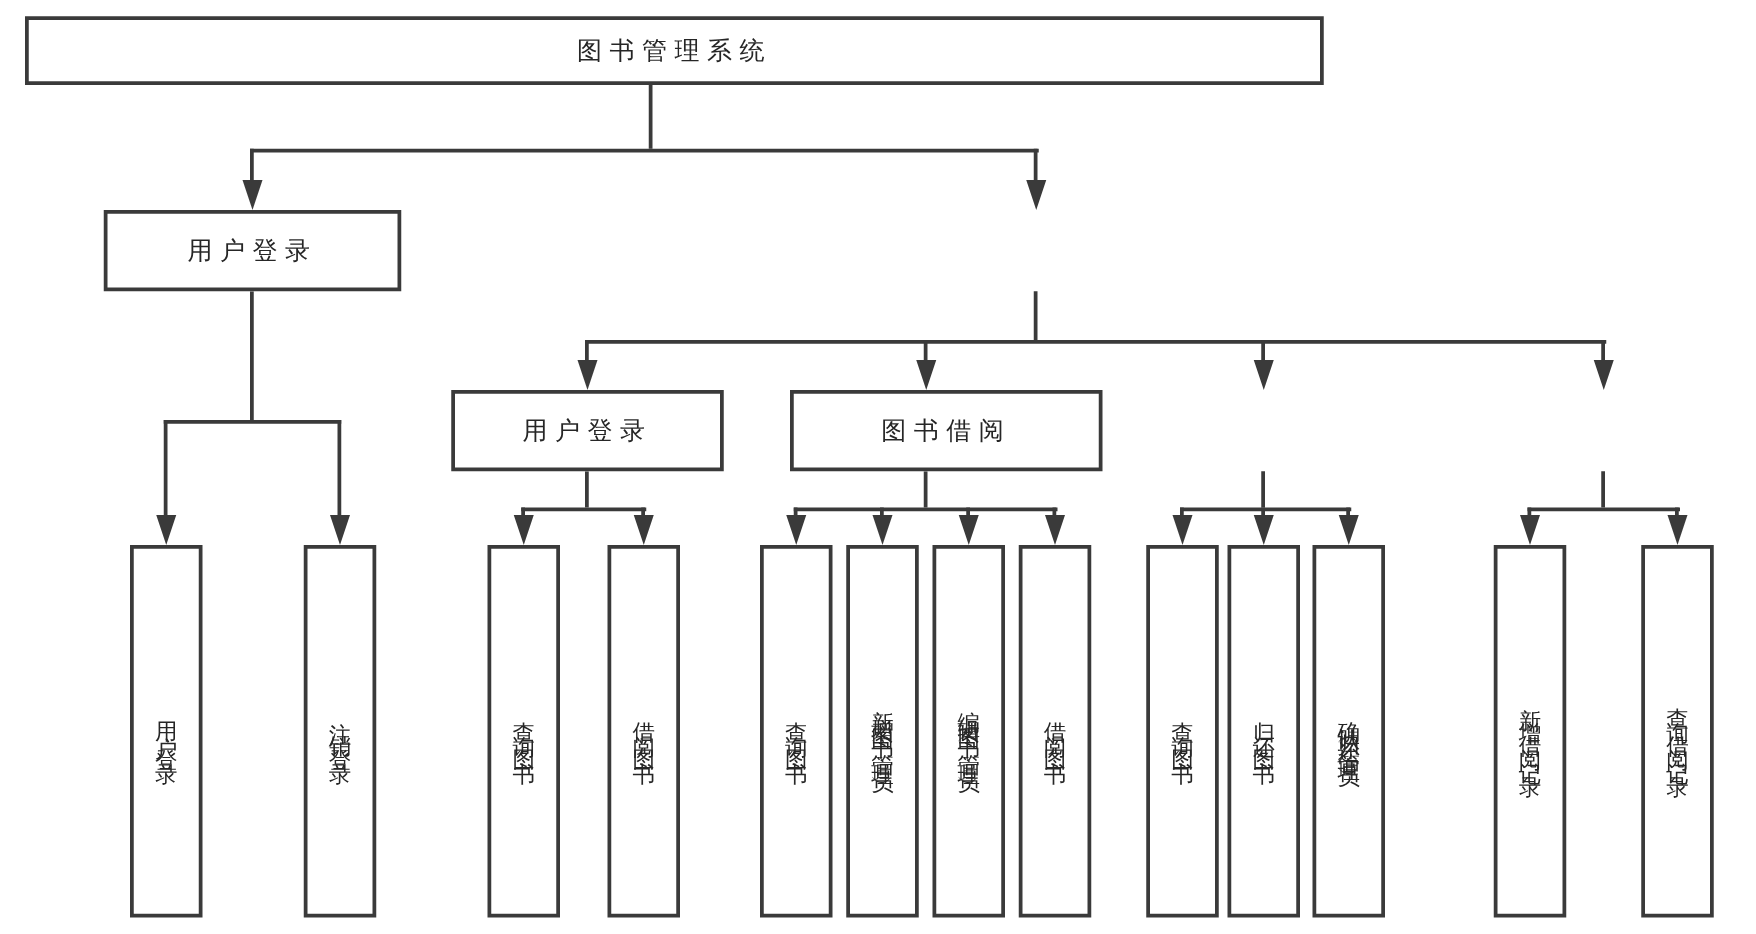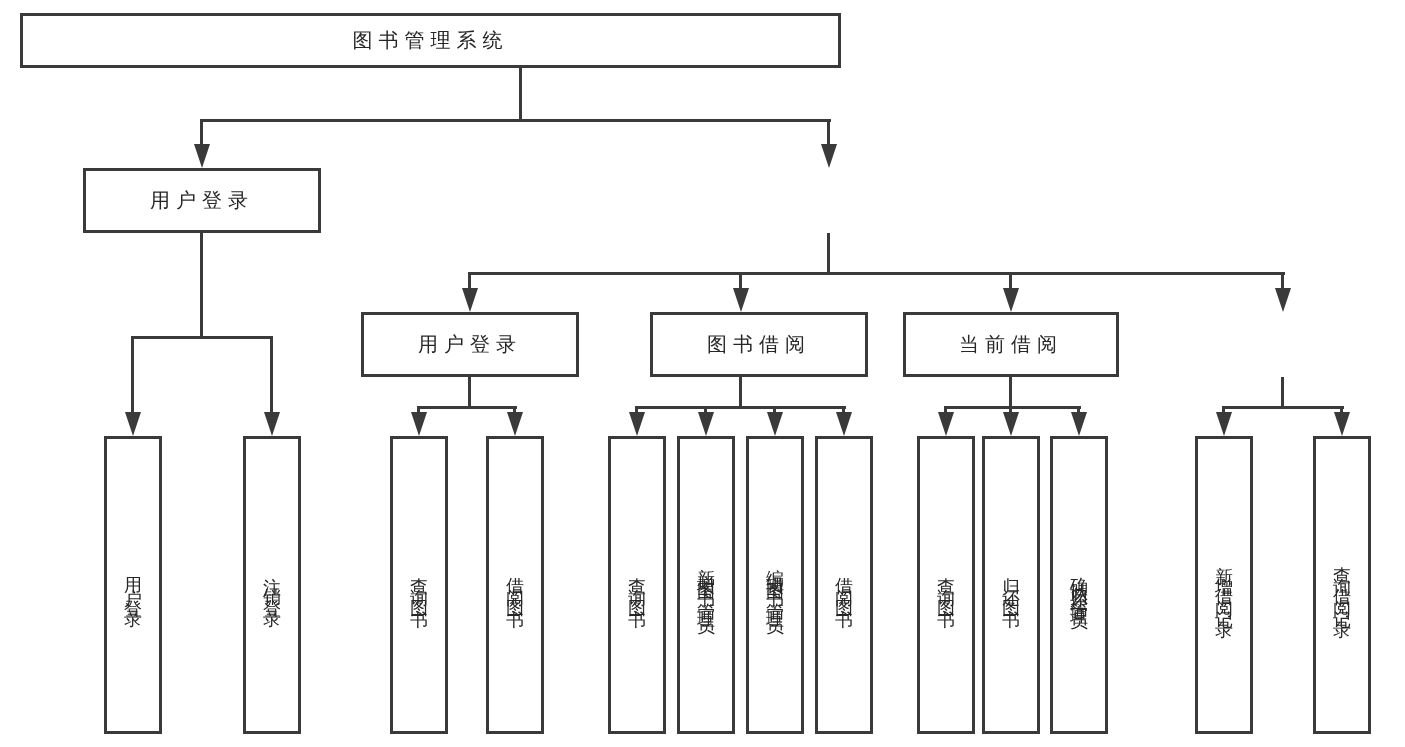--- a/index.html
+++ b/index.html
@@ -34,27 +34,26 @@
   .watermark{
     position:absolute;left:1188px;top:716px;font-size:19px;letter-spacing:0;
     color:var(--wm);z-index:5;white-space:nowrap;
   }
 </style>
 </head>
 <body>
 
 <div class="canvas">
 
-  <div class="box" style="left:20px;top:13px;width:821px;height:55px;">图书管理系统</div>
+  <div class="box" style="left:20px;top:13px;width:1039px;height:55px;">图书管理系统</div>
 
   <div class="box" style="left:83px;top:168px;width:238px;height:65px;">用户登录</div>
 
   <div class="box" style="left:361px;top:312px;width:218px;height:65px;">用户登录</div>
-  <div class="box" style="left:632px;top:312px;width:218px;height:65px;margin-left:18px;">图书借阅</div>
-  <div class="box" style="left:903px;top:312px;width:216px;height:65px;">当前借阅</div>
+  <div class="box" style="left:632px;top:312px;width:250px;height:65px;">图书借阅</div>
 
   <div class="box vbox" style="left:104px;top:436px;width:58px;height:298px;">用户登录</div>
   <div class="box vbox" style="left:243px;top:436px;width:58px;height:298px;">注销登录</div>
 
   <div class="box vbox" style="left:390px;top:436px;width:58px;height:298px;">查询图书</div>
   <div class="box vbox" style="left:486px;top:436px;width:58px;height:298px;">借阅图书</div>
 
   <div class="box vbox" style="left:608px;top:436px;width:58px;height:298px;">查询图书</div>
   <div class="box vbox" style="left:677px;top:436px;width:58px;height:298px;letter-spacing:7px;">新增图书（管理员）</div>
   <div class="box vbox" style="left:746px;top:436px;width:58px;height:298px;letter-spacing:7px;">编辑图书（管理员）</div>

